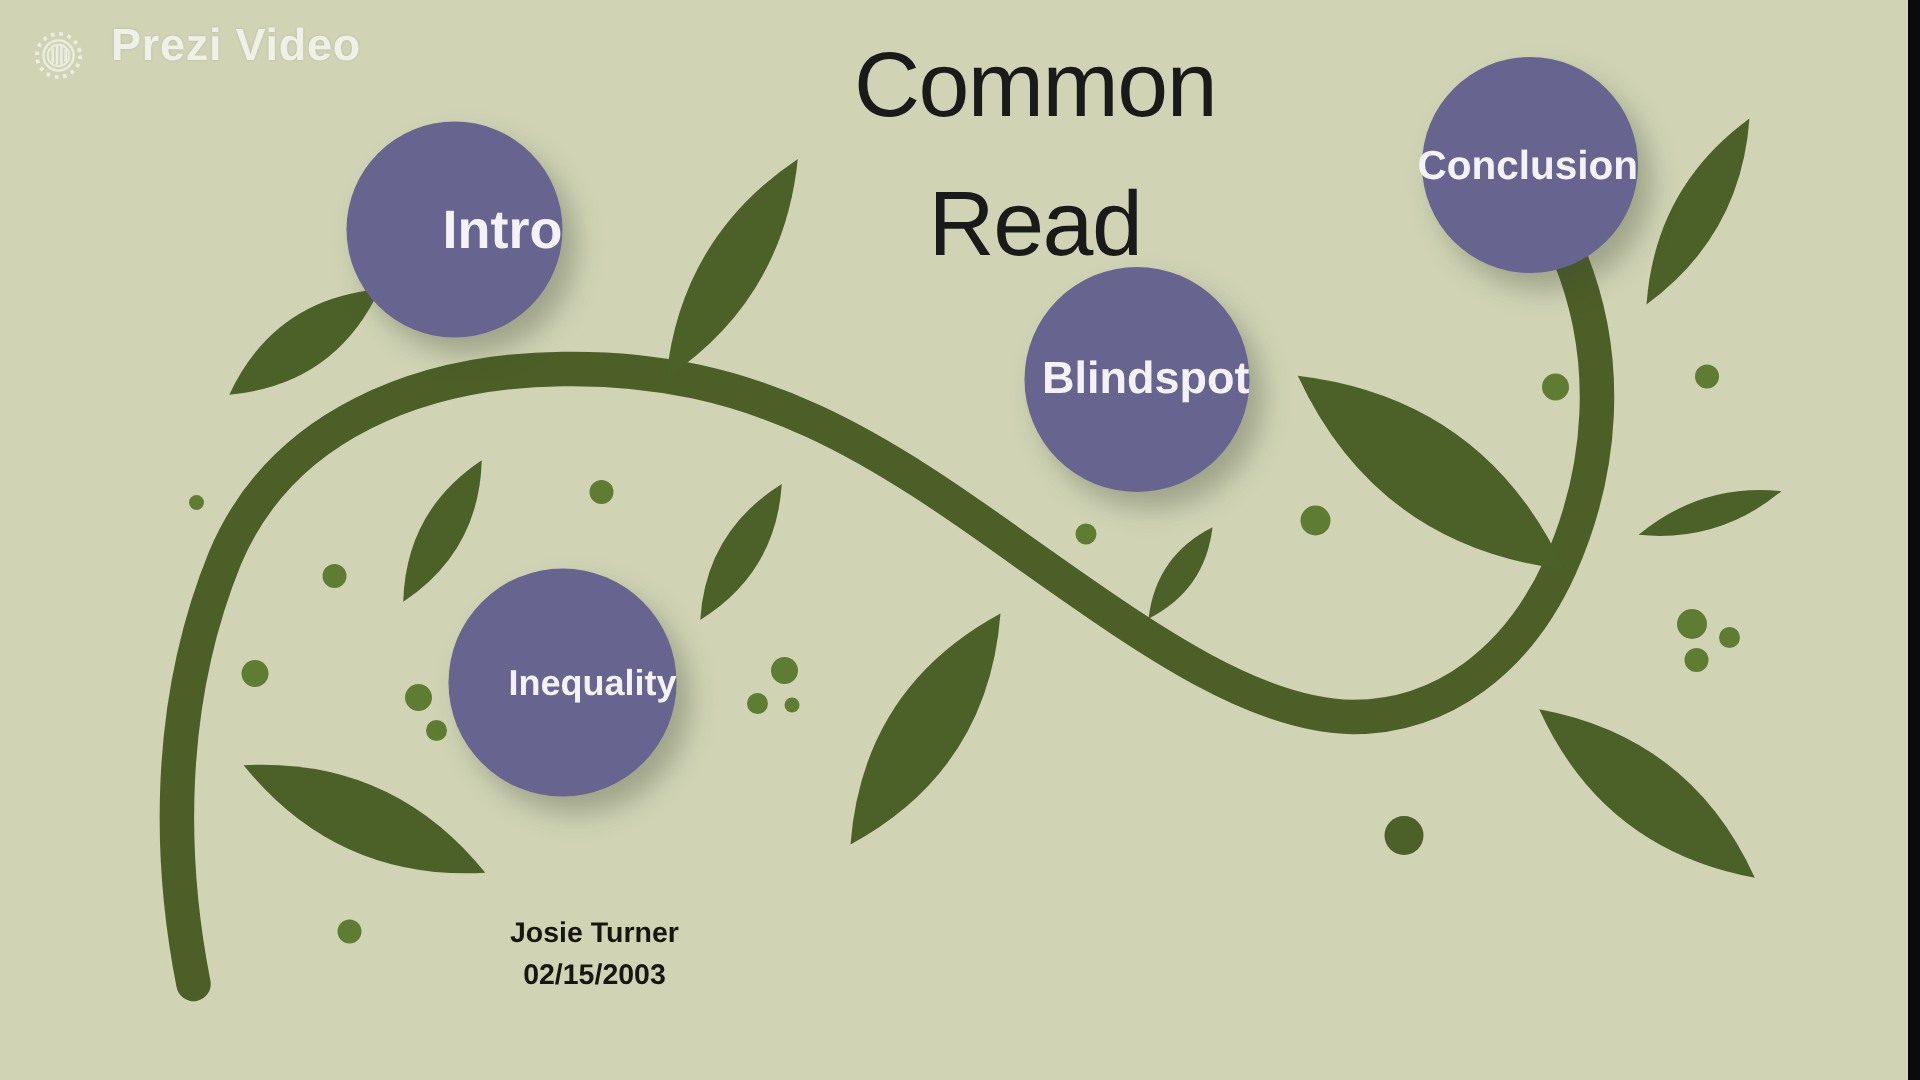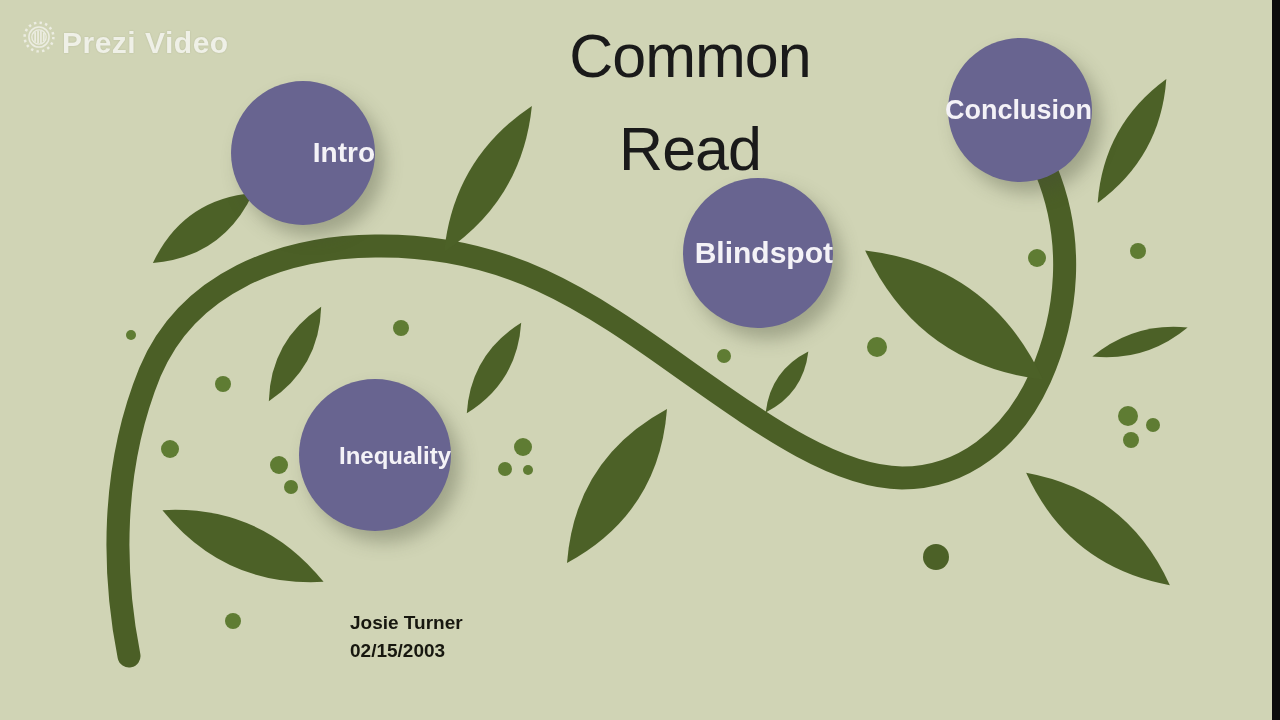--- a/index.html
+++ b/index.html
@@ -9,47 +9,47 @@
   }
   html,body{margin:0;padding:0;}
   body{
     width:1280px;height:720px;overflow:hidden;position:relative;
     background:var(--background);
     font-family:"Liberation Sans", sans-serif;
   }
   .stage{position:absolute;inset:0;}
   .art{position:absolute;left:0;top:0;}
   
-  .watermark{position:absolute;left:16px;top:14px;display:flex;align-items:flex-end;gap:0;opacity:.85;}
+  .watermark{position:absolute;left:16px;top:14px;display:flex;align-items:flex-start;gap:12px;opacity:.85;}
   .watermark .wm-icon{width:46px;height:46px;display:block;}
   .watermark .wm-text{
     color:var(--watermark-text);font-size:30px;font-weight:700;letter-spacing:.5px;
     text-shadow:0 0 2px rgba(120,125,95,.35);
   }
   
   .title{
     position:absolute;left:535px;top:10px;width:310px;text-align:center;
     color:var(--title-text);font-weight:400;font-size:61px;line-height:93px;
     letter-spacing:-1px;
   }
   .title .line{display:block;}
   
   .topic{
     position:absolute;border-radius:50%;
     background:var(--topic-circle);
     box-shadow:9px 11px 18px rgba(70,75,55,.35);
     display:flex;flex-direction:column;align-items:flex-end;justify-content:center;
     color:var(--topic-text);font-weight:700;text-align:center;cursor:pointer;
   }
-  .topic-intro{left:231px;top:81px;width:144px;height:144px;font-size:28px;}
+  .topic-intro{left:231px;top:81px;width:144px;height:144px;font-size:36px;}
   .topic-automating{left:299px;top:379px;width:152px;height:152px;font-size:24px;line-height:31px;}
   .topic-blindspot{left:683px;top:178px;width:150px;height:150px;font-size:30px;}
   .topic-conclusion{left:948px;top:38px;width:144px;height:144px;font-size:27px;}
   
-  .author{position:absolute;left:350px;top:609px;color:#17170f;font-weight:700;font-size:19px;line-height:28px;}
+  .author{position:absolute;left:340px;top:609px;color:#17170f;font-weight:700;font-size:19px;line-height:28px;text-align:center;}
   
   .edge-bar{position:absolute;right:0;top:0;width:8px;height:720px;background:var(--edge-bar);}
 </style>
 </head>
 <body>
 
 <div class="stage">
 
   <svg class="art" width="1280" height="720" viewBox="0 0 1280 720" aria-hidden="true">
     <defs>

